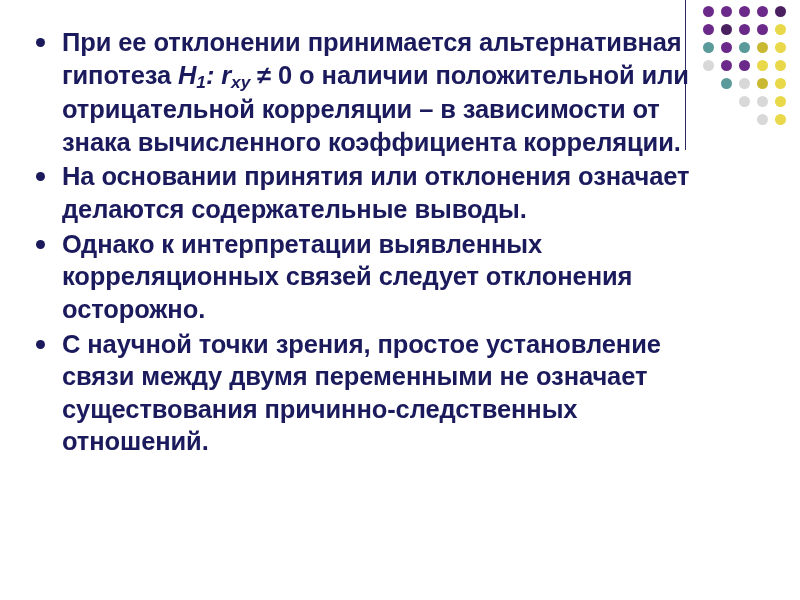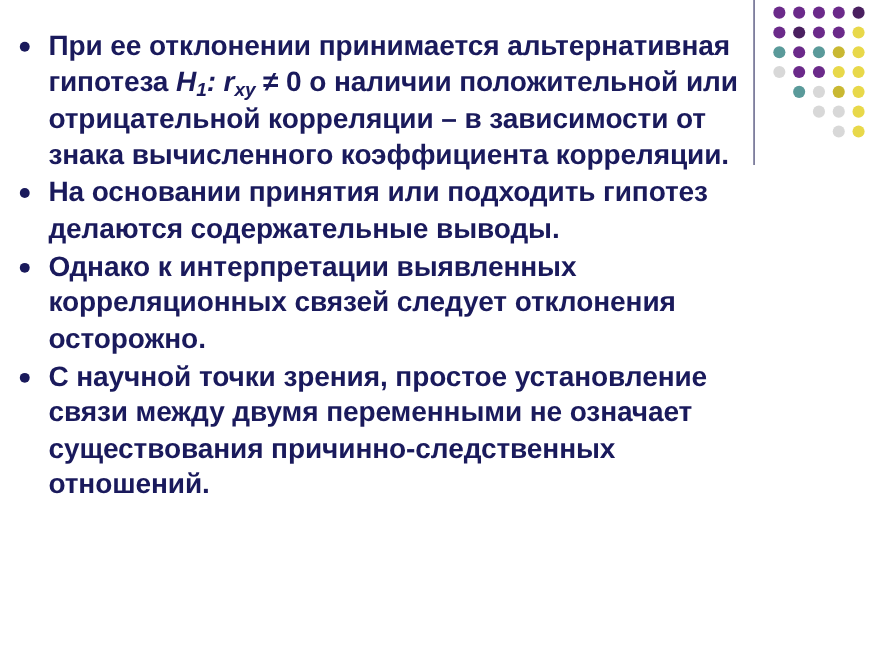--- a/index.html
+++ b/index.html
@@ -39,21 +39,21 @@
     left: 0;
     top: 0;
     width: 1px;
     height: 150px;
     background: #2a2a5e;
   }
 
   
   .content {
     position: absolute;
-    left: 4px;
+    left: 22px;
     top: 26px;
     width: 700px;
   }
   ul.bullets {
     list-style: none;
     margin: 0;
     padding: 0;
   }
   ul.bullets > li {
     position: relative;
@@ -127,21 +127,21 @@
   <div class="content">
     <ul class="bullets">
 
       <li>
         <span>
           <span>При ее отклонении принимается альтернативная гипотеза </span><span class="it">H</span><span class="sub">1</span><span class="it">: r</span><span class="sub">xy</span><span> ≠ 0 о наличии положительной или отрицательной корреляции – в зависимости от знака вычисленного коэффициента корреляции.</span>
         </span>
       </li>
 
       <li>
-        <span>На основании принятия или подходить гипотез делаются содержательные выводы.</span>
+        <span>На основании принятия или отклонения означает делаются содержательные выводы.</span>
       </li>
 
       <li>
         <span>Однако к интерпретации выявленных корреляционных связей следует отклонения осторожно.</span>
       </li>
 
       <li>
         <span> С научной точки зрения, простое установление связи между двумя переменными не означает существования причинно-следственных отношений.</span>
       </li>
 

